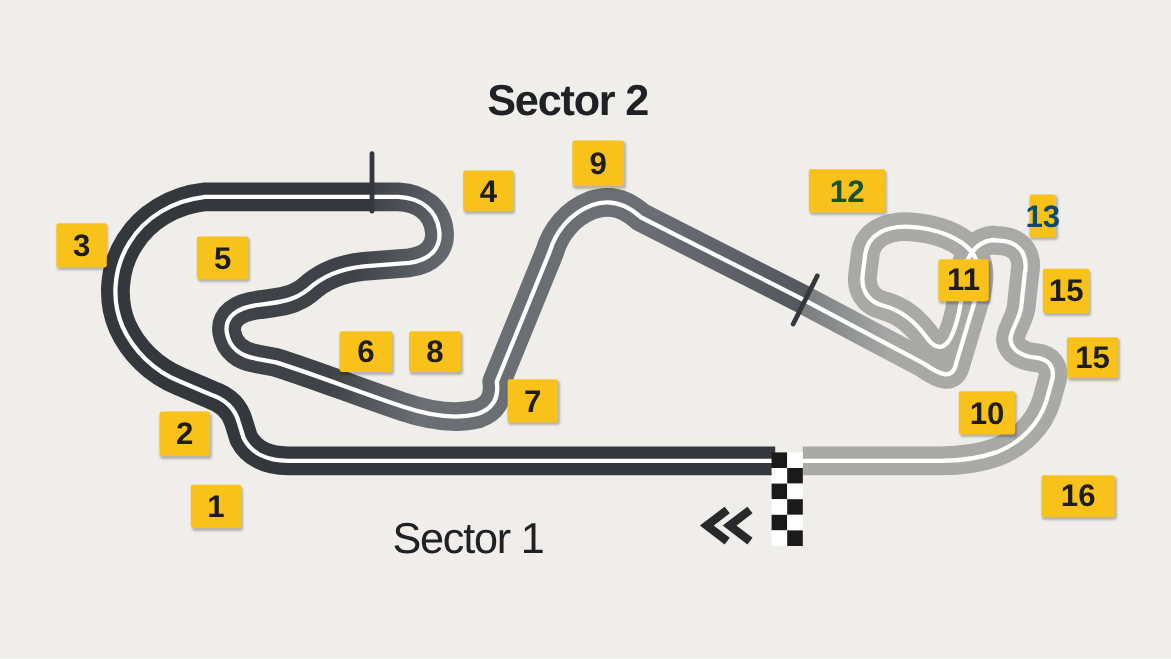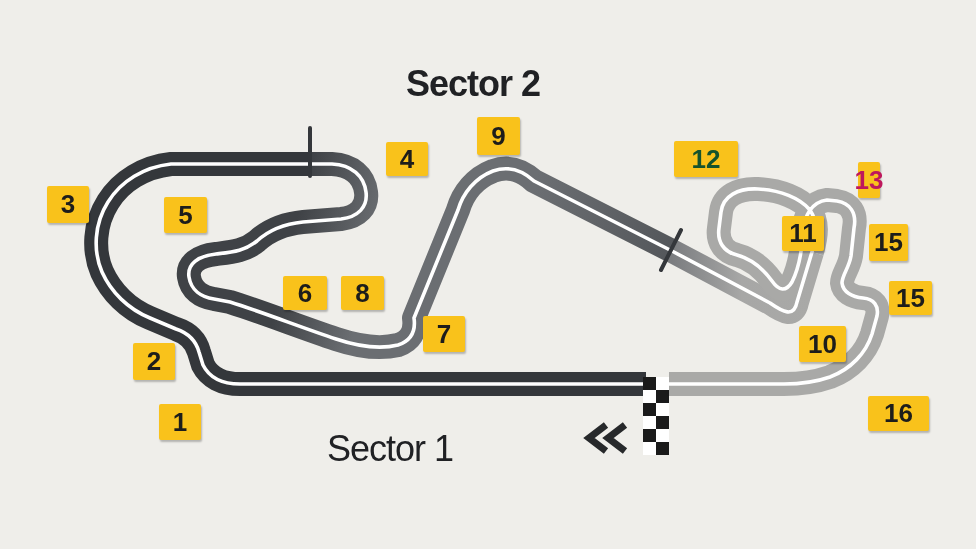--- a/index.html
+++ b/index.html
@@ -179,18 +179,18 @@
       <div class="turn-badge" style="left: 47px; top: 186px; width: 42px; height: 37px; background: rgb(249, 194, 27); color: rgb(29, 29, 27);">3</div>
       <div class="turn-badge" style="left: 386px; top: 142px; width: 42px; height: 34px; background: rgb(249, 194, 27); color: rgb(29, 29, 27);">4</div>
       <div class="turn-badge" style="left: 164px; top: 197px; width: 43px; height: 36px; background: rgb(249, 194, 27); color: rgb(29, 29, 27);">5</div>
       <div class="turn-badge" style="left: 283px; top: 276px; width: 44px; height: 34px; background: rgb(249, 194, 27); color: rgb(29, 29, 27);">6</div>
       <div class="turn-badge" style="left: 423px; top: 316px; width: 42px; height: 36px; background: rgb(249, 194, 27); color: rgb(29, 29, 27);">7</div>
       <div class="turn-badge" style="left: 341px; top: 276px; width: 43px; height: 34px; background: rgb(249, 194, 27); color: rgb(29, 29, 27);">8</div>
       <div class="turn-badge" style="left: 477px; top: 117px; width: 43px; height: 38px; background: rgb(249, 194, 27); color: rgb(29, 29, 27);">9</div>
       <div class="turn-badge" style="left: 799px; top: 326px; width: 47px; height: 36px; background: rgb(249, 194, 27); color: rgb(29, 29, 27);">10</div>
       <div class="turn-badge" style="left: 782px; top: 216px; width: 42px; height: 35px; background: rgb(249, 194, 27); color: rgb(29, 29, 27);">11</div>
       <div class="turn-badge" style="left: 674px; top: 141px; width: 64px; height: 36px; background: rgb(249, 194, 27); color: #14532d;">12</div>
-      <div class="turn-badge" style="left: 858px; top: 162px; width: 22px; height: 36px; background: rgb(249, 194, 27); color: #be185d;">13</div>
+      <div class="turn-badge" style="left: 858px; top: 162px; width: 22px; height: 36px; background: rgb(249, 194, 27); color: #0c4a6e;">13</div>
       <div class="turn-badge" style="left: 869px; top: 224px; width: 39px; height: 37px; background: rgb(249, 194, 27); color: rgb(29, 29, 27);">15</div>
       <div class="turn-badge" style="left: 889px; top: 281px; width: 43px; height: 34px; background: rgb(249, 194, 27); color: rgb(29, 29, 27);">15</div>
       <div class="turn-badge" style="left: 868px; top: 396px; width: 61px; height: 35px; background: rgb(249, 194, 27); color: rgb(29, 29, 27);">16</div>
     </div>
 </div>
 
 </body></html>

